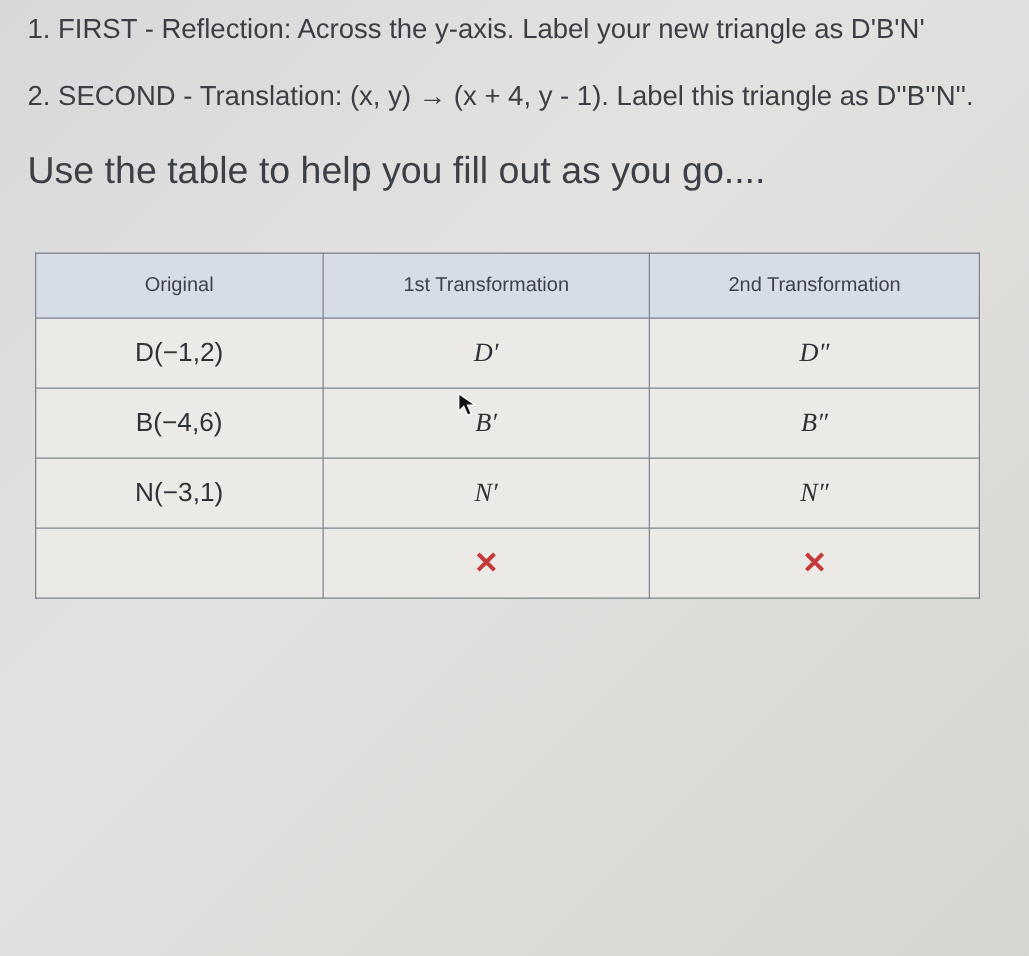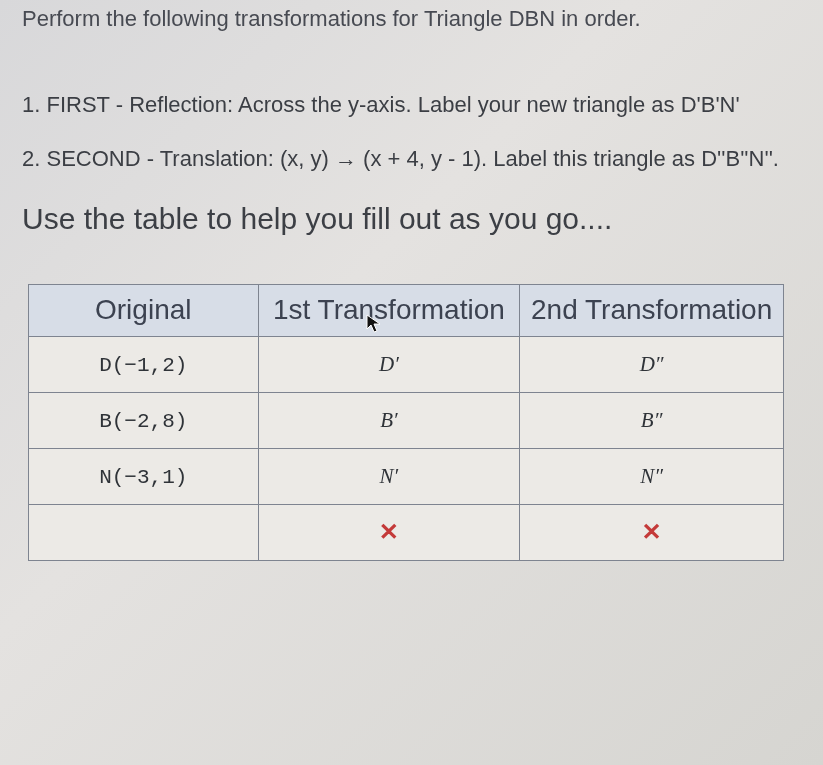--- a/index.html
+++ b/index.html
@@ -51,48 +51,47 @@
   }
   table.tbl th, table.tbl td {
     border: 1px solid #7e8490;
     text-align: center;
     vertical-align: middle;
     font-weight: normal;
   }
   table.tbl th {
     background: #d7dde7;
     height: 52px;
-    font-size: 28px;
+    font-size: 16px;
     color: #3c4250;
   }
   table.tbl td {
     height: 56px;
     font-size: 21px;
     font-family: "Times New Roman", Times, serif;
     font-style: italic;
     color: #2f3338;
     background: #eceae6;
   }
   .col1 { width: 230px; }
   .col2 { width: 262px; }
   .col3 { width: 264px; }
   .xmark {
     font-style: normal;
     font-family: Arial, sans-serif;
     font-weight: bold;
     font-size: 24px;
     color: #c43a39;
   }
-  .coord { font-style: normal; font-family: Liberation Mono, monospace; }
+  .coord { font-style: normal; font-family: Liberation Sans, sans-serif; }
 </style>
 </head>
 <body>
 
 <div class="page">
-  <div class="intro">Perform the following transformations for Triangle DBN in order.</div>
 
   <div class="step">1. FIRST - Reflection: Across the y-axis.  Label your new triangle as D'B'N'</div>
 
   <div class="step step2">2. SECOND - Translation: (x, y) → (x + 4, y - 1).  Label this triangle as D''B''N''.</div>
 
   <div class="use-table">Use the table to help you fill out as you go....</div>
 
   <table class="tbl">
     <colgroup>
       <col class="col1">
@@ -106,21 +105,21 @@
         <th>2nd Transformation</th>
       </tr>
     </thead>
     <tbody>
       <tr>
         <td><span class="coord">D(−1,2)</span></td>
         <td>D′</td>
         <td>D″</td>
       </tr>
       <tr>
-        <td><span class="coord">B(−2,8)</span></td>
+        <td><span class="coord">B(−4,6)</span></td>
         <td>B′</td>
         <td>B″</td>
       </tr>
       <tr>
         <td><span class="coord">N(−3,1)</span></td>
         <td>N′</td>
         <td>N″</td>
       </tr>
       <tr>
         <td></td>

